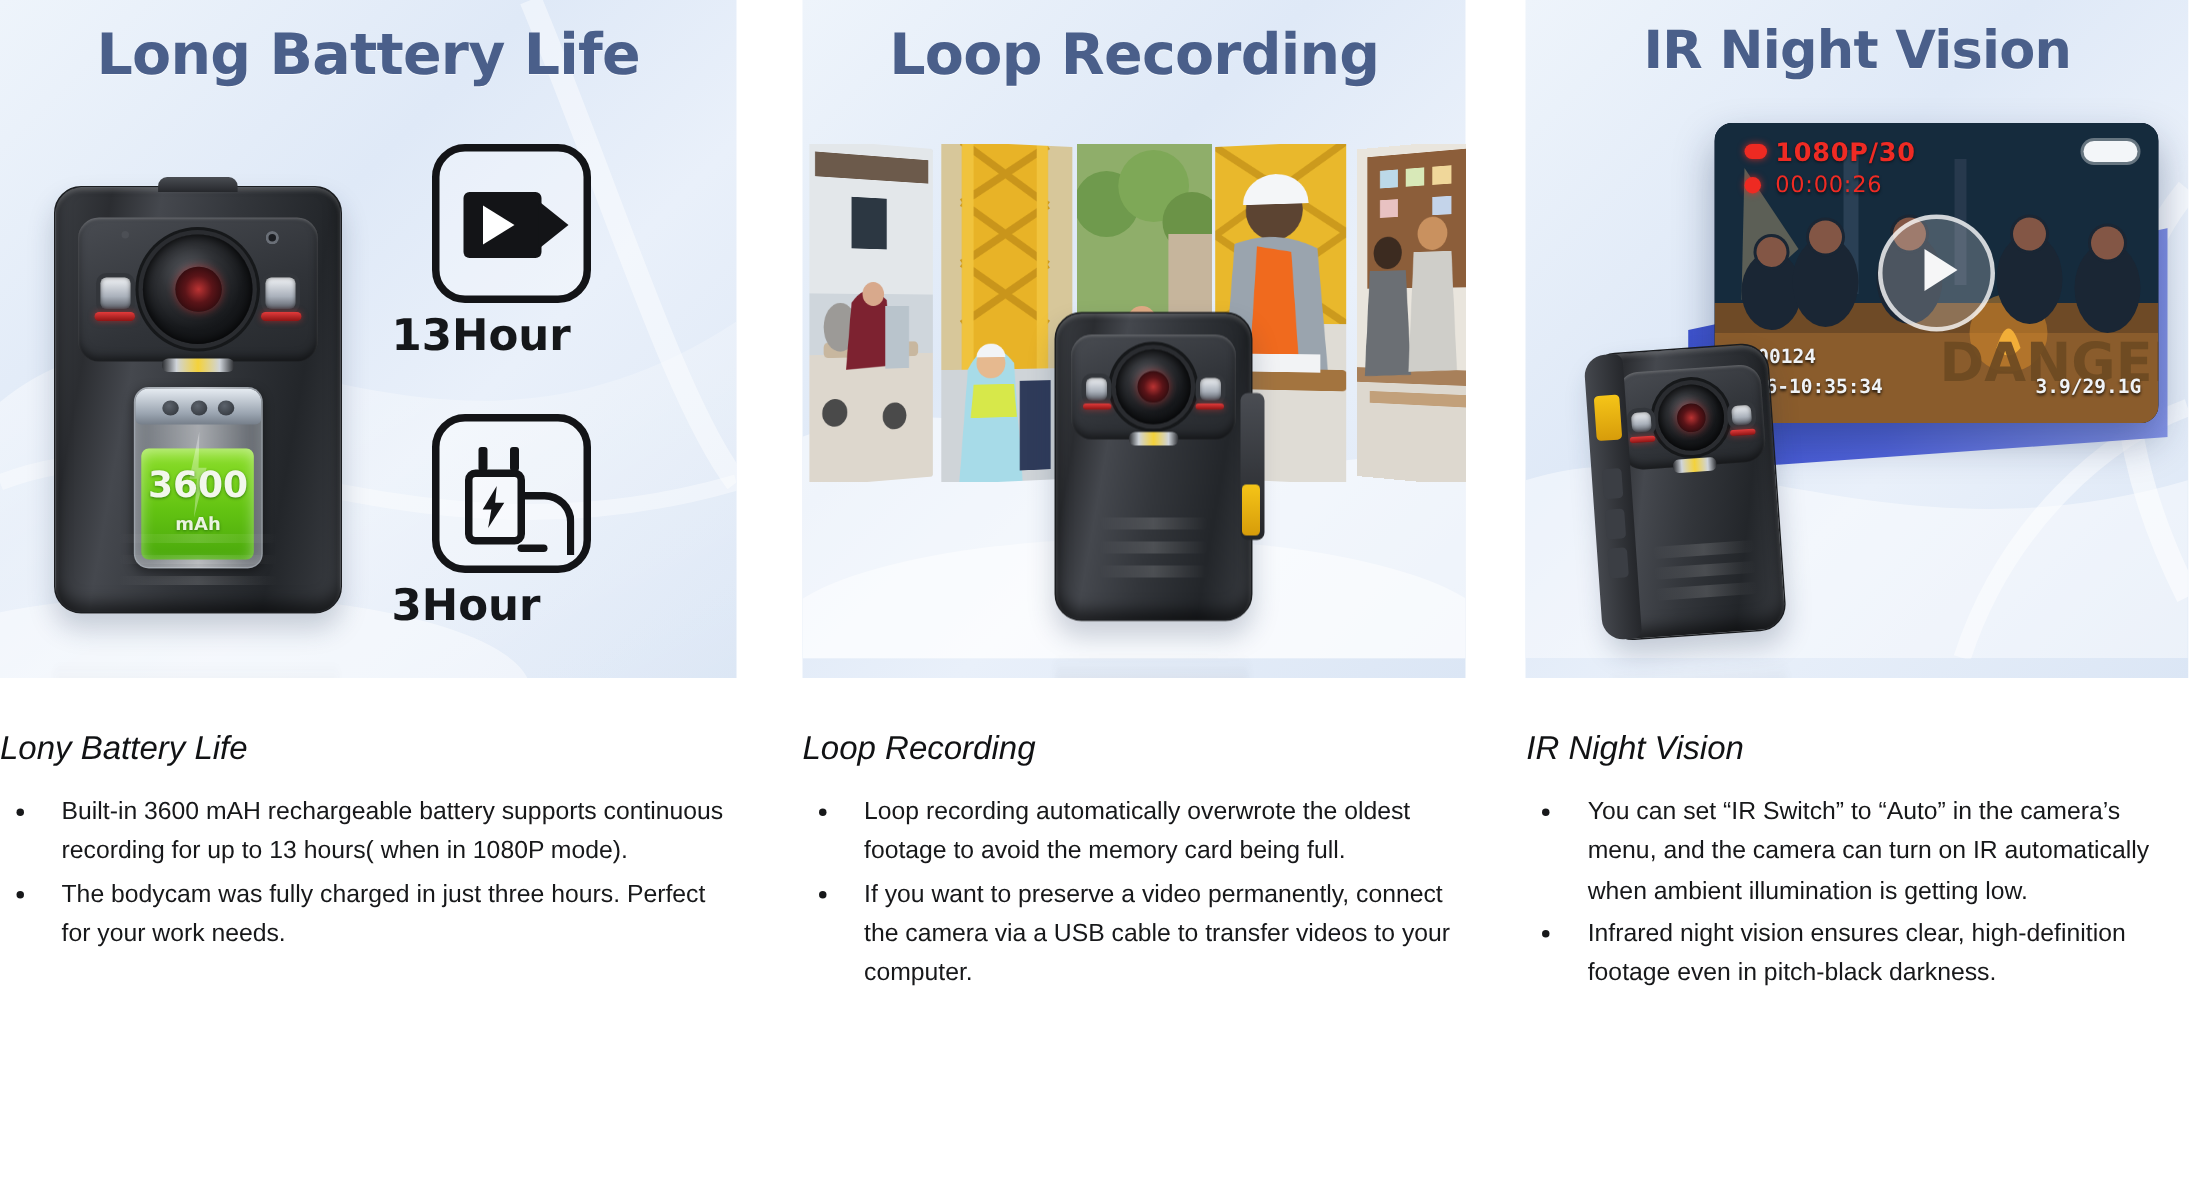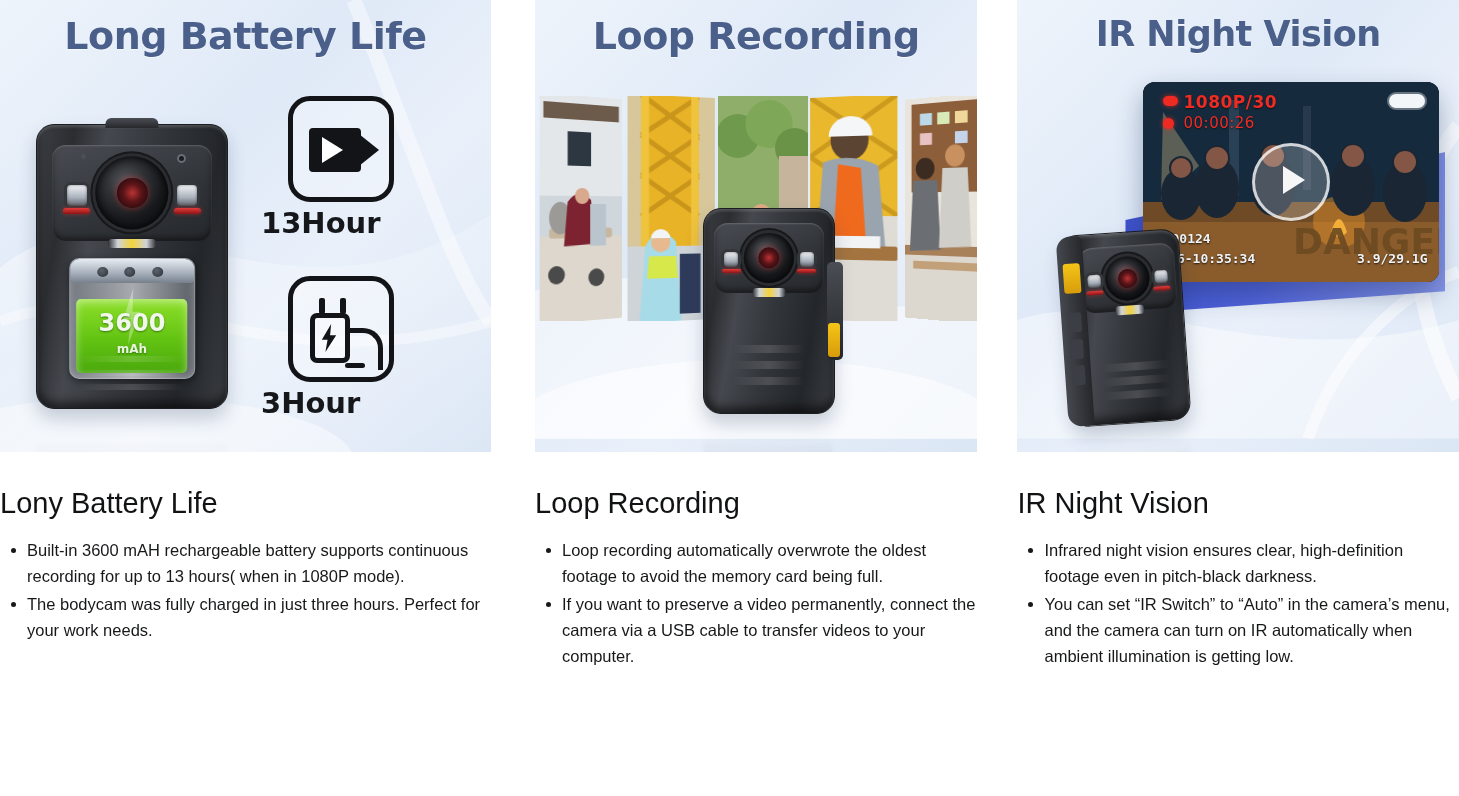--- a/index.html
+++ b/index.html
@@ -78,21 +78,21 @@
   .flashstrip{
     position:absolute;left:50%;transform:translateX(-50%);bottom:-7%;
     width:30%;height:9px;border-radius:4px;
     background:linear-gradient(90deg,#2c2e32,#cfd4da 20%,#f4d23a 50%,#cfd4da 80%,#2c2e32);
   }
   .batt{
     position:absolute;left:50%;transform:translateX(-50%);top:47%;
     width:44%;height:42%;border-radius:10px;
     background:linear-gradient(90deg,rgba(200,210,220,.35),rgba(245,248,252,.6),rgba(190,200,212,.35));
     box-shadow:inset 0 0 10px rgba(255,255,255,.35),0 2px 7px rgba(0,0,0,.45);
-    overflow:hidden;border:1px solid rgba(230,238,245,.4);padding-left:40px;
+    overflow:hidden;border:1px solid rgba(230,238,245,.4);
   }
   .batt-cap{position:absolute;left:0;right:0;top:0;height:20%;
     background:linear-gradient(#e6ecf2,#9aa4b0 70%,#767f8a);border-radius:9px 9px 4px 4px;}
   .batt-cap .pin{position:absolute;top:35%;width:11px;height:10px;border-radius:50%;
     background:radial-gradient(circle at 40% 35%,#5c636c,#2c3036);}
   .batt-fill{position:absolute;left:5%;right:5%;bottom:4%;height:62%;border-radius:5px;
     background:linear-gradient(180deg,#8ee02a,#63c312 55%,#4aa80c);
     box-shadow:inset 0 3px 9px rgba(255,255,255,.45);}
   .batt-fill .bolt{
     position:absolute;left:50%;top:-16%;transform:translateX(-50%);
@@ -175,26 +175,27 @@
   .playbtn::after{content:"";position:absolute;left:28px;top:20px;border-style:solid;
     border-width:14px 0 14px 22px;border-color:transparent transparent transparent rgba(255,255,255,.95);}
   .beam{
     position:absolute;background:linear-gradient(100deg,#2f44c8 0%,#4457d8 45%,#7f8fe8 100%);
     opacity:.92;
   }
 
   
   .textwrap{margin-top:34px;}
   .sec-title{
-    font-size:29px;color:#111214;font-weight:400;line-height:1.2;
+    font-size:22px;color:#111214;font-weight:400;line-height:1.2;
     margin:0 0 16px 0;
+    font-style:italic;
   }
   ul.bullets{margin:0;padding:0;list-style:none;}
   ul.bullets li{
-    position:relative;padding-left:27px;margin-bottom:2px;
+    position:relative;padding-left:41px;margin-bottom:2px;
     font-size:16.5px;line-height:1.58;color:#17181a;
   }
   ul.bullets li::before{
     content:"";position:absolute;left:11px;top:11px;width:5px;height:5px;
     border-radius:50%;background:#17181a;
   }
 </style>
 </head>
 <body>
 
@@ -476,20 +477,20 @@
             <div style="position:absolute;left:3px;top:54%;width:13px;height:20px;border-radius:3px;background:#3b3e44;"></div>
             <div style="position:absolute;left:3px;top:68%;width:13px;height:20px;border-radius:3px;background:#3b3e44;"></div>
           </div>
           <div class="cam-reflect"></div>
         </div>
       </div>
 
       <div class="textwrap">
         <h3 class="sec-title">IR Night Vision</h3>
         <ul class="bullets">
+          <li>You can set “IR Switch” to “Auto” in the camera’s menu, and the camera can turn on IR automatically when ambient illumination is getting low.</li>
           <li>Infrared night vision ensures clear, high-definition footage even in pitch-black darkness.</li>
-          <li>You can set “IR Switch” to “Auto” in the camera’s menu, and the camera can turn on IR automatically when ambient illumination is getting low.</li>
         </ul>
       </div>
     </div>
 
   </div>
 </div>
 
 </body></html>

